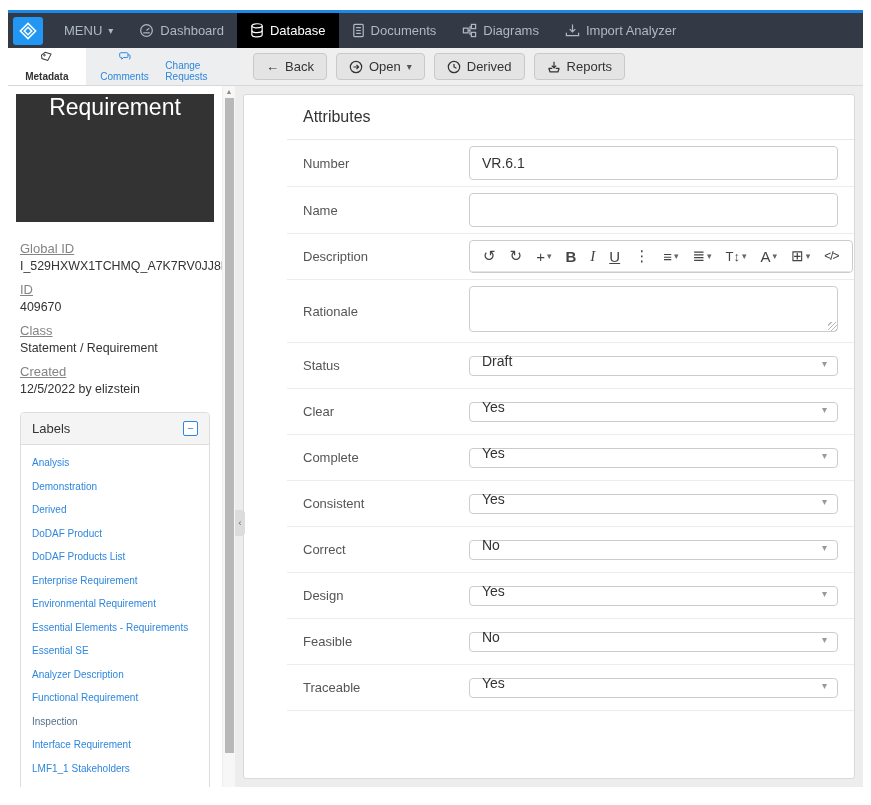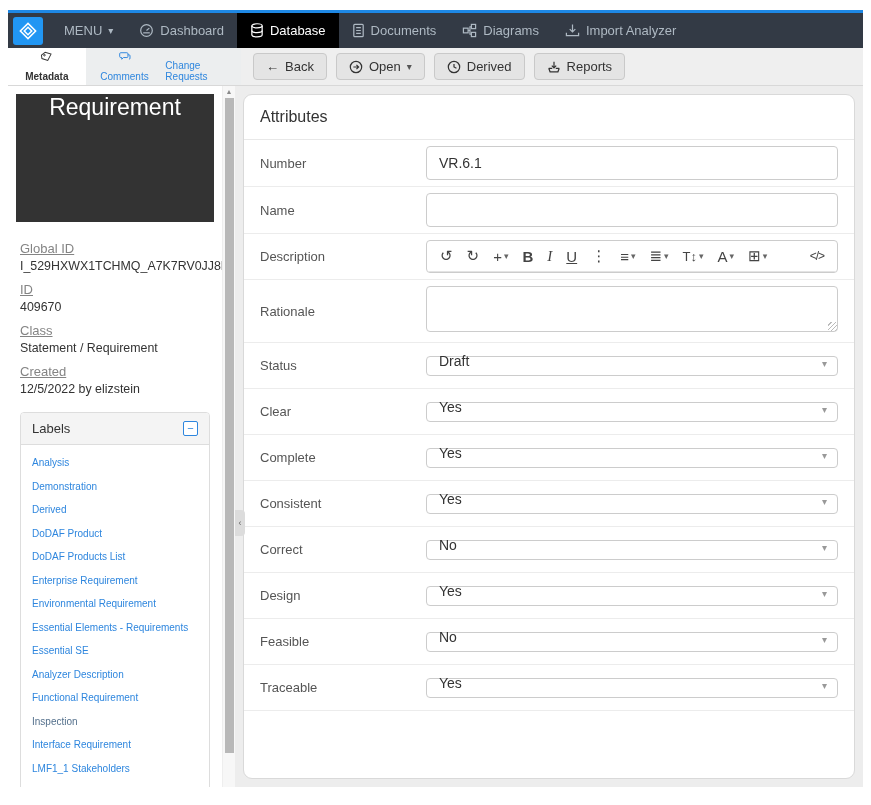--- a/index.html
+++ b/index.html
@@ -38,21 +38,21 @@
   .meta-label { color:#848484; font-size:13px; text-decoration:underline; margin-top:9px; }
   .meta-value { color:#333; font-size:12.4px; margin-top:3px; white-space:nowrap; }
   .labels-panel { margin:10px 12px 0 12px; border:1px solid #ddd; border-radius:4px; overflow:hidden; }
   .labels-header { background:#f4f4f4; border-bottom:1px solid #ddd; padding:8px 11px; display:flex; align-items:center; justify-content:space-between; font-size:13px; color:#333; }
   .collapse-box { width:15px; height:15px; border:1px solid #2e86de; border-radius:2px; color:#2e86de; font-size:11px; line-height:13px; text-align:center; cursor:pointer; background:#fff; }
   .labels-list { padding:6px 11px 10px 11px; }
   .label-link { display:block; font-size:10px; line-height:23.5px; color:#2e86de; text-decoration:none; cursor:pointer; white-space:nowrap; }
   .label-link.muted { color:#54708c; }
 
   
-  .panel { background:#fff; border:1px solid #d9d9d9; border-radius:9px; height:100%; overflow:hidden; }
+  .panel { background:#fff; border:1px solid #d9d9d9; border-radius:3px; height:100%; overflow:hidden;padding-left:43px; }
   .panel-title { padding:13px 16px; font-size:16px; color:#333; border-bottom:1px solid #e8e8e8; }
   .row { display:flex; align-items:center; padding:6px 16px; min-height:46px; border-bottom:1px solid #ececec; }
   .row-label { width:166px; flex:0 0 auto; font-size:13px; color:#555; }
   .row-field { flex:1; position:relative; }
   .text-input { width:100%; height:34px; border:1px solid #ccc; border-radius:4px; padding:6px 12px; font-size:14px; color:#333; font-family:"Liberation Sans", sans-serif; }
   .select { width:100%; height:20px; border:1px solid #ccc; border-radius:4px; padding:6px 12px; font-size:14px; color:#333; background:#fff; display:flex; align-items:flex-end; cursor:pointer; position:relative; }
   .select .caret { position:absolute; right:10px; color:#999; font-size:10px; }
 
   
   .editor { border:1px solid #ccc; border-radius:4px; overflow:hidden; }

